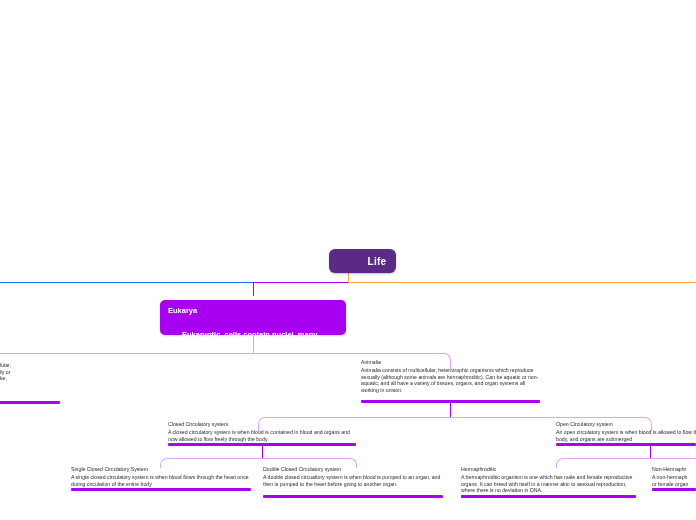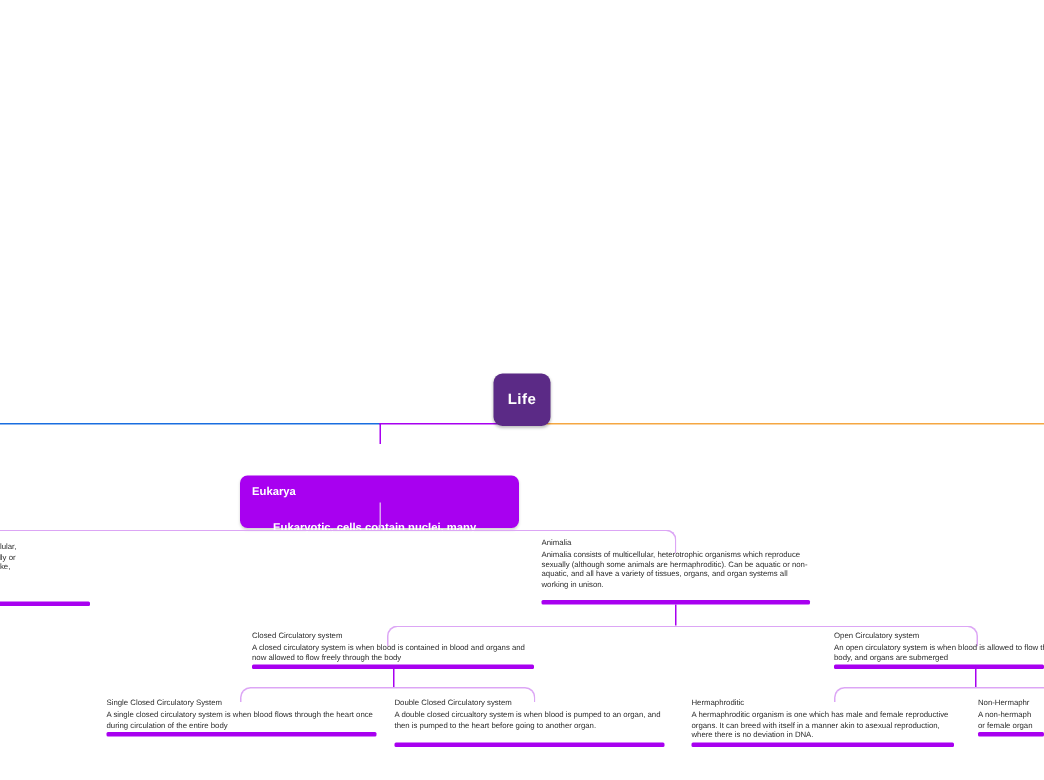--- a/index.html
+++ b/index.html
@@ -18,27 +18,28 @@
     overflow: hidden;
     background: #ffffff;
   }
 
   
   .root-node {
     position: absolute;
     left: 329px;
     top: 249px;
     width: 38px;
-    height: 35px;
+    height: 24px;
     background: #5b2a86;
     border-radius: 6px;
     display: flex;
     align-items: center;
     justify-content: center;
     box-shadow: 0 1px 2px rgba(0,0,0,0.25);
+    padding-left: 29px;
   }
   .root-label {
     color: #ffffff;
     font-size: 10px;
     font-weight: bold;
     letter-spacing: 0.3px;
     white-space: nowrap;
   }
 
   
@@ -135,21 +136,21 @@
   <div class="line-h" style="left:0px; top:282px; width:254px; background:#1a6ee0;"></div>
   <div class="line-h" style="left:253px; top:282px; width:96px; background:#a800f0;"></div>
   <div class="line-h" style="left:348px; top:282px; width:348px; background:#f5a742;"></div>
   <div class="line-v" style="left:348px; top:273px; height:10px; background:#f5a742;"></div>
   <div class="line-v" style="left:253px; top:282px; height:14px; background:#a800f0;"></div>
 
   <div class="root-node">
     <span class="root-label">Life</span>
   </div>
 
-  <div class="filled-node" style="left:160px; top:317px; width:186px; height:35px;">
+  <div class="filled-node" style="left:160px; top:300px; width:186px; height:35px;">
     <p class="filled-title">Eukarya</p>
     <p class="filled-desc">Eukaryotic, cells contain nuclei, many organelles, has a membrane</p>
   </div>
 
   <div class="line-v" style="left:253px; top:335px; height:18px; background:#d9a2f2;"></div>
 
   <div class="bracket bracket-open-left" style="left:-10px; top:353px; width:461px; height:16px;"></div>
 
   <div class="text-node clip-left" style="left:-30px; top:362px; width:90px; height:42px; padding-bottom:4px;">
     <p class="tn-desc">ellular, unicellular,</p>

